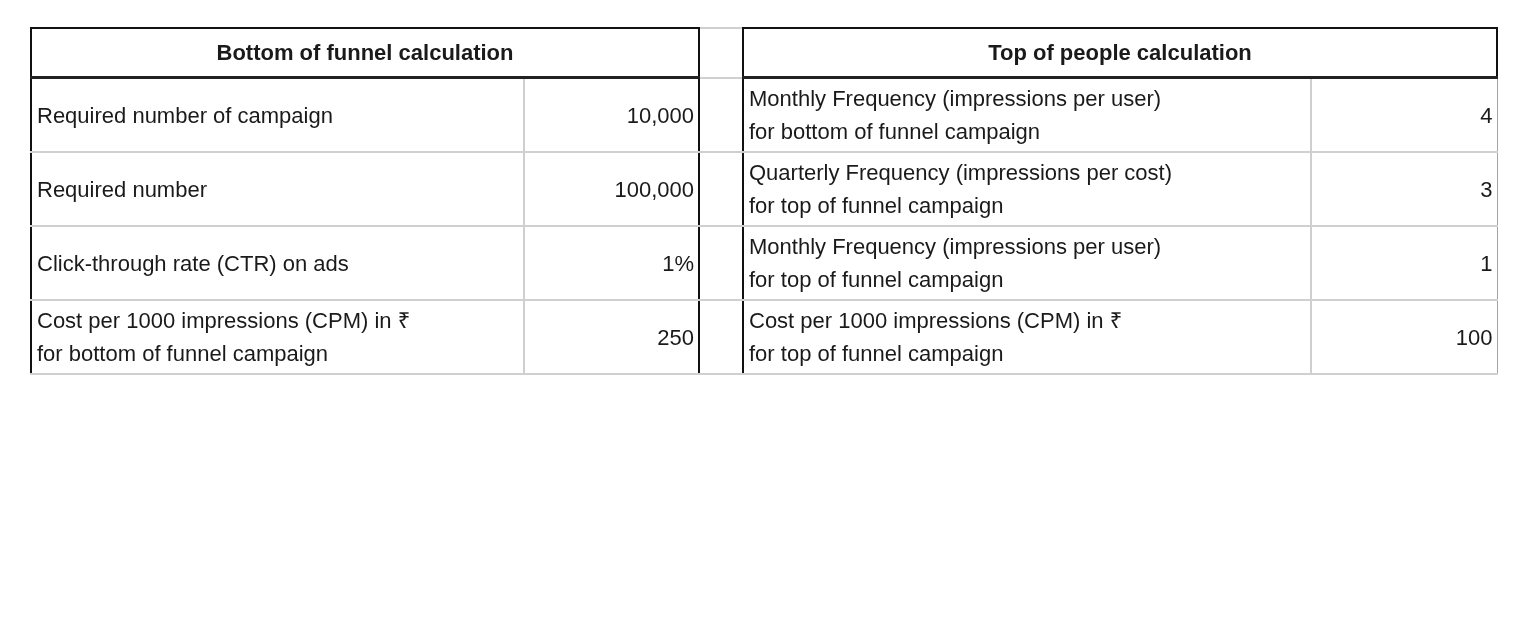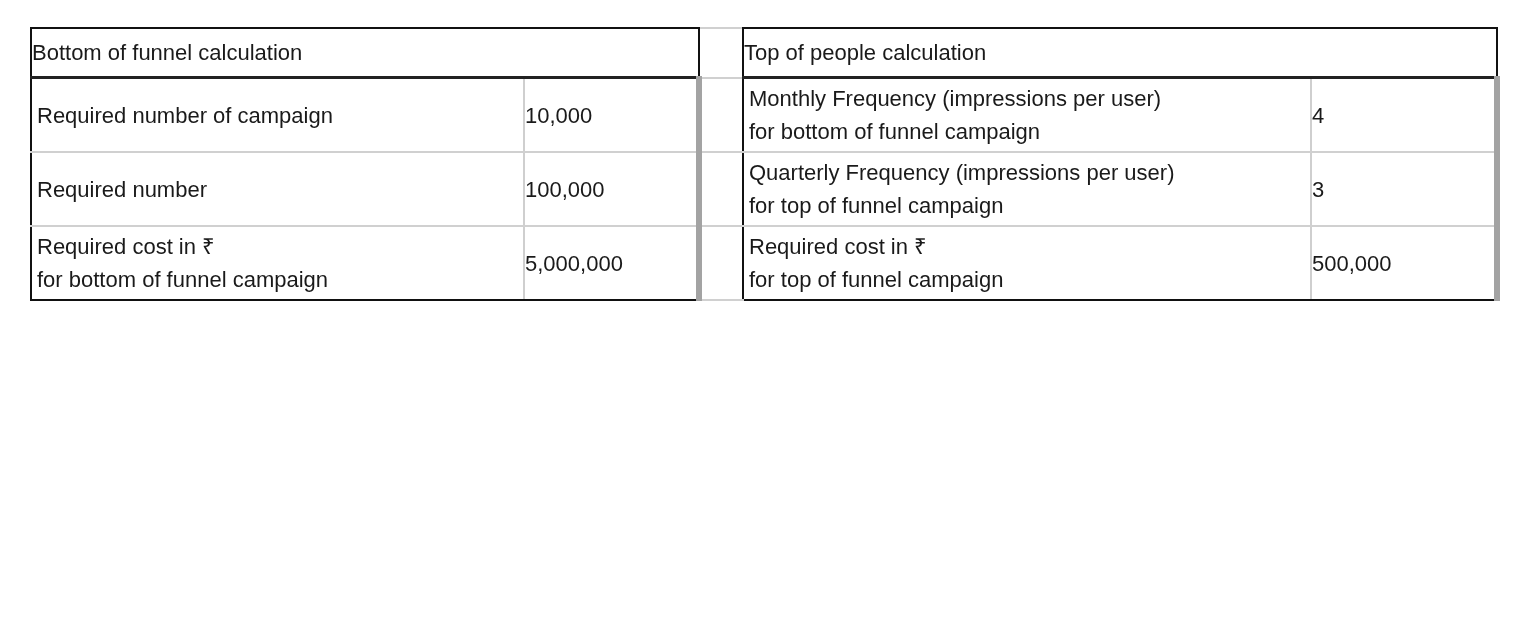--- a/index.html
+++ b/index.html
@@ -2,26 +2,26 @@
 <html><head>
   <meta charset="utf-8">
   <style>
     html, body { margin: 0; padding: 0; background: #ffffff; }
     body { width: 1526px; height: 626px; position: relative; overflow: hidden;
            font-family: "Liberation Sans", sans-serif; color: #1a1a1a; }
     .sheet { position: absolute; left: 30px; top: 27px; }
     table.grid { border-collapse: collapse; table-layout: fixed; }
     table.grid td { padding: 0; font-size: 22px; line-height: 33px; vertical-align: middle;
                     border-top: 2px solid #d0d0d0; border-bottom: 2px solid #d0d0d0; }
-    tr.head td { height: 47px; font-weight: normal; font-size: 22px;
+    tr.head td { height: 47px; font-weight: bold; text-align: center; font-size: 22px;
                  border-top: 2px solid #111; border-bottom: 3px solid #222; margin-left: 44px; }
     tr.body td { height: 72px; }
     tr.body.last td { border-bottom: 2px solid #111; }
     td.lbl { text-align: left; padding-left: 5px !important; border-left: 2px solid #111; }
-    td.val { padding-right: 4px !important; border-left: 2px solid #cfcfcf; border-right: 6px solid #a3a3a3; margin-left: 48px; }
+    td.val { text-align: right; padding-right: 4px !important; border-left: 2px solid #cfcfcf; border-right: 1px solid #a3a3a3; margin-left: 48px; }
     td.head-cell { border-left: 2px solid #111; border-right: 2px solid #111; }
     td.gap { border-left: 2px solid #111; border-right: 2px solid #111; background: #fff; }
     tr.head td.gap { border-top: 2px solid #d0d0d0; border-bottom: 2px solid #d0d0d0; }
     tr.body.last td.gap { border-bottom: 2px solid #d0d0d0; }
     .line { display: block; white-space: nowrap; }
   </style>
 </head>
 <body>
 
 <div class="sheet">
@@ -51,33 +51,45 @@
           </td>
           <td class="val">4</td>
         </tr>
         <tr class="body">
           <td class="lbl">
             <span class="line">Required number</span>
           </td>
           <td class="val">100,000</td>
           <td class="gap"></td>
           <td class="lbl">
-            <span class="line">Quarterly Frequency (impressions per user)</span>
+            <span class="line">Quarterly Frequency (impressions per cost)</span>
             <span class="line">for top of funnel campaign</span>
           </td>
           <td class="val">3</td>
         </tr>
-        <tr class="body last">
+        <tr class="body">
           <td class="lbl">
-            <span class="line">Required cost in ₹</span>
+            <span class="line">Click-through rate (CTR) on ads</span>
+          </td>
+          <td class="val">1%</td>
+          <td class="gap"></td>
+          <td class="lbl">
+            <span class="line">Monthly Frequency (impressions per user)</span>
+            <span class="line">for top of funnel campaign</span>
+          </td>
+          <td class="val">1</td>
+        </tr>
+        <tr class="body">
+          <td class="lbl">
+            <span class="line">Cost per 1000 impressions (CPM) in ₹</span>
             <span class="line">for bottom of funnel campaign</span>
           </td>
-          <td class="val">5,000,000</td>
+          <td class="val">250</td>
           <td class="gap"></td>
           <td class="lbl">
-            <span class="line">Required cost in ₹</span>
+            <span class="line">Cost per 1000 impressions (CPM) in ₹</span>
             <span class="line">for top of funnel campaign</span>
           </td>
-          <td class="val">500,000</td>
+          <td class="val">100</td>
         </tr>
       </tbody>
   </table>
 </div>
 
 </body></html>

